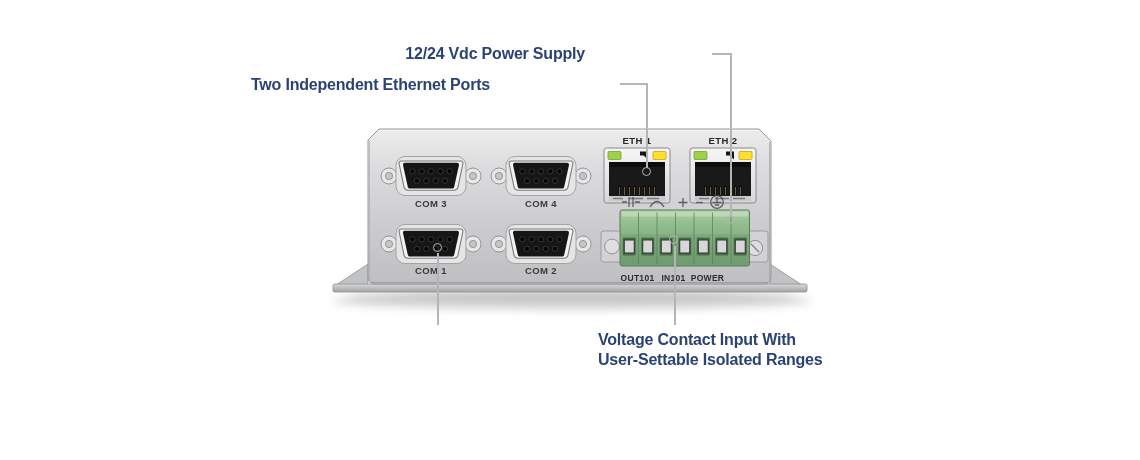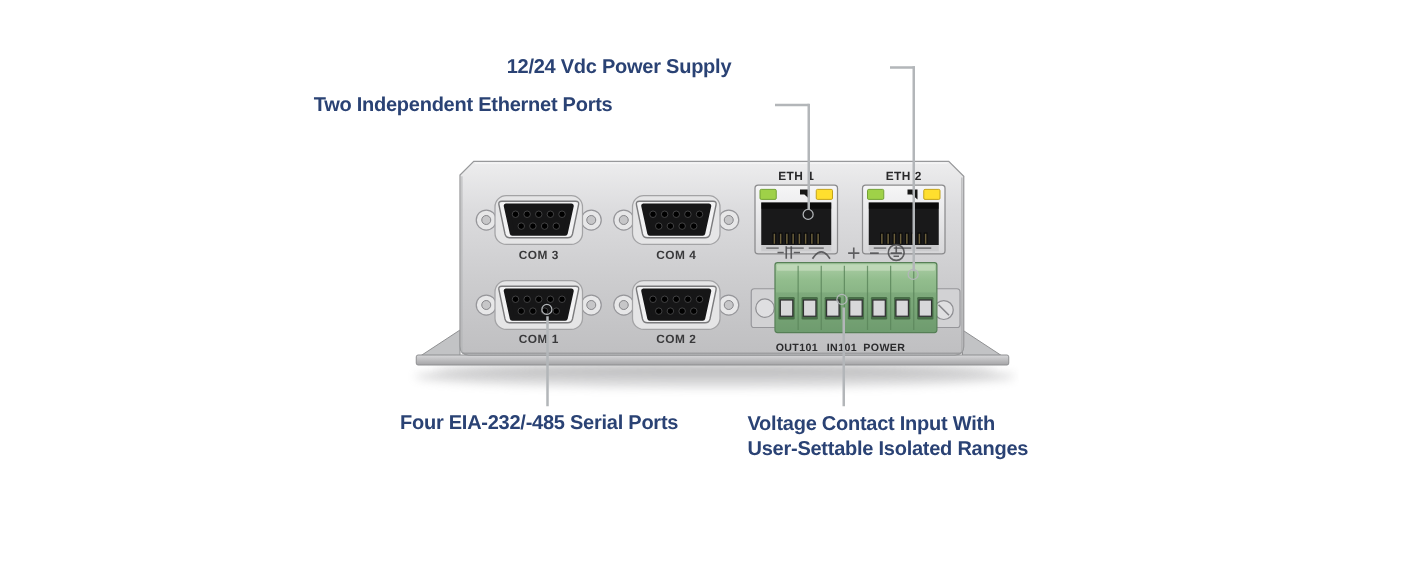--- a/index.html
+++ b/index.html
@@ -25,21 +25,20 @@
 </head>
 <body>
 
 <div class="stage">
 
   <div class="lbl" style="right:433px; top:44px; text-align:right;">12/24 Vdc Power Supply</div>
 
   <div class="lbl" style="right:528px; top:75px; text-align:left;">Two Independent Ethernet Ports</div>
 
   <div class="lbl" style="left:320px; top:329px;">
-    <div>Four EIA-232/-485 Serial Ports</div>
   </div>
 
   <div class="lbl" style="left:598px; top:330px;">
     <div>Voltage Contact Input With</div>
     <div>User-Settable Isolated Ranges</div>
   </div>
 
   <div class="cline" style="left:712px; top:53px; width:20px; height:2px;"></div>
   <div class="cline" style="left:730px; top:53px; width:2px; height:164px;"></div>
   <div class="cdot" style="left:726px; top:215px;"></div>

